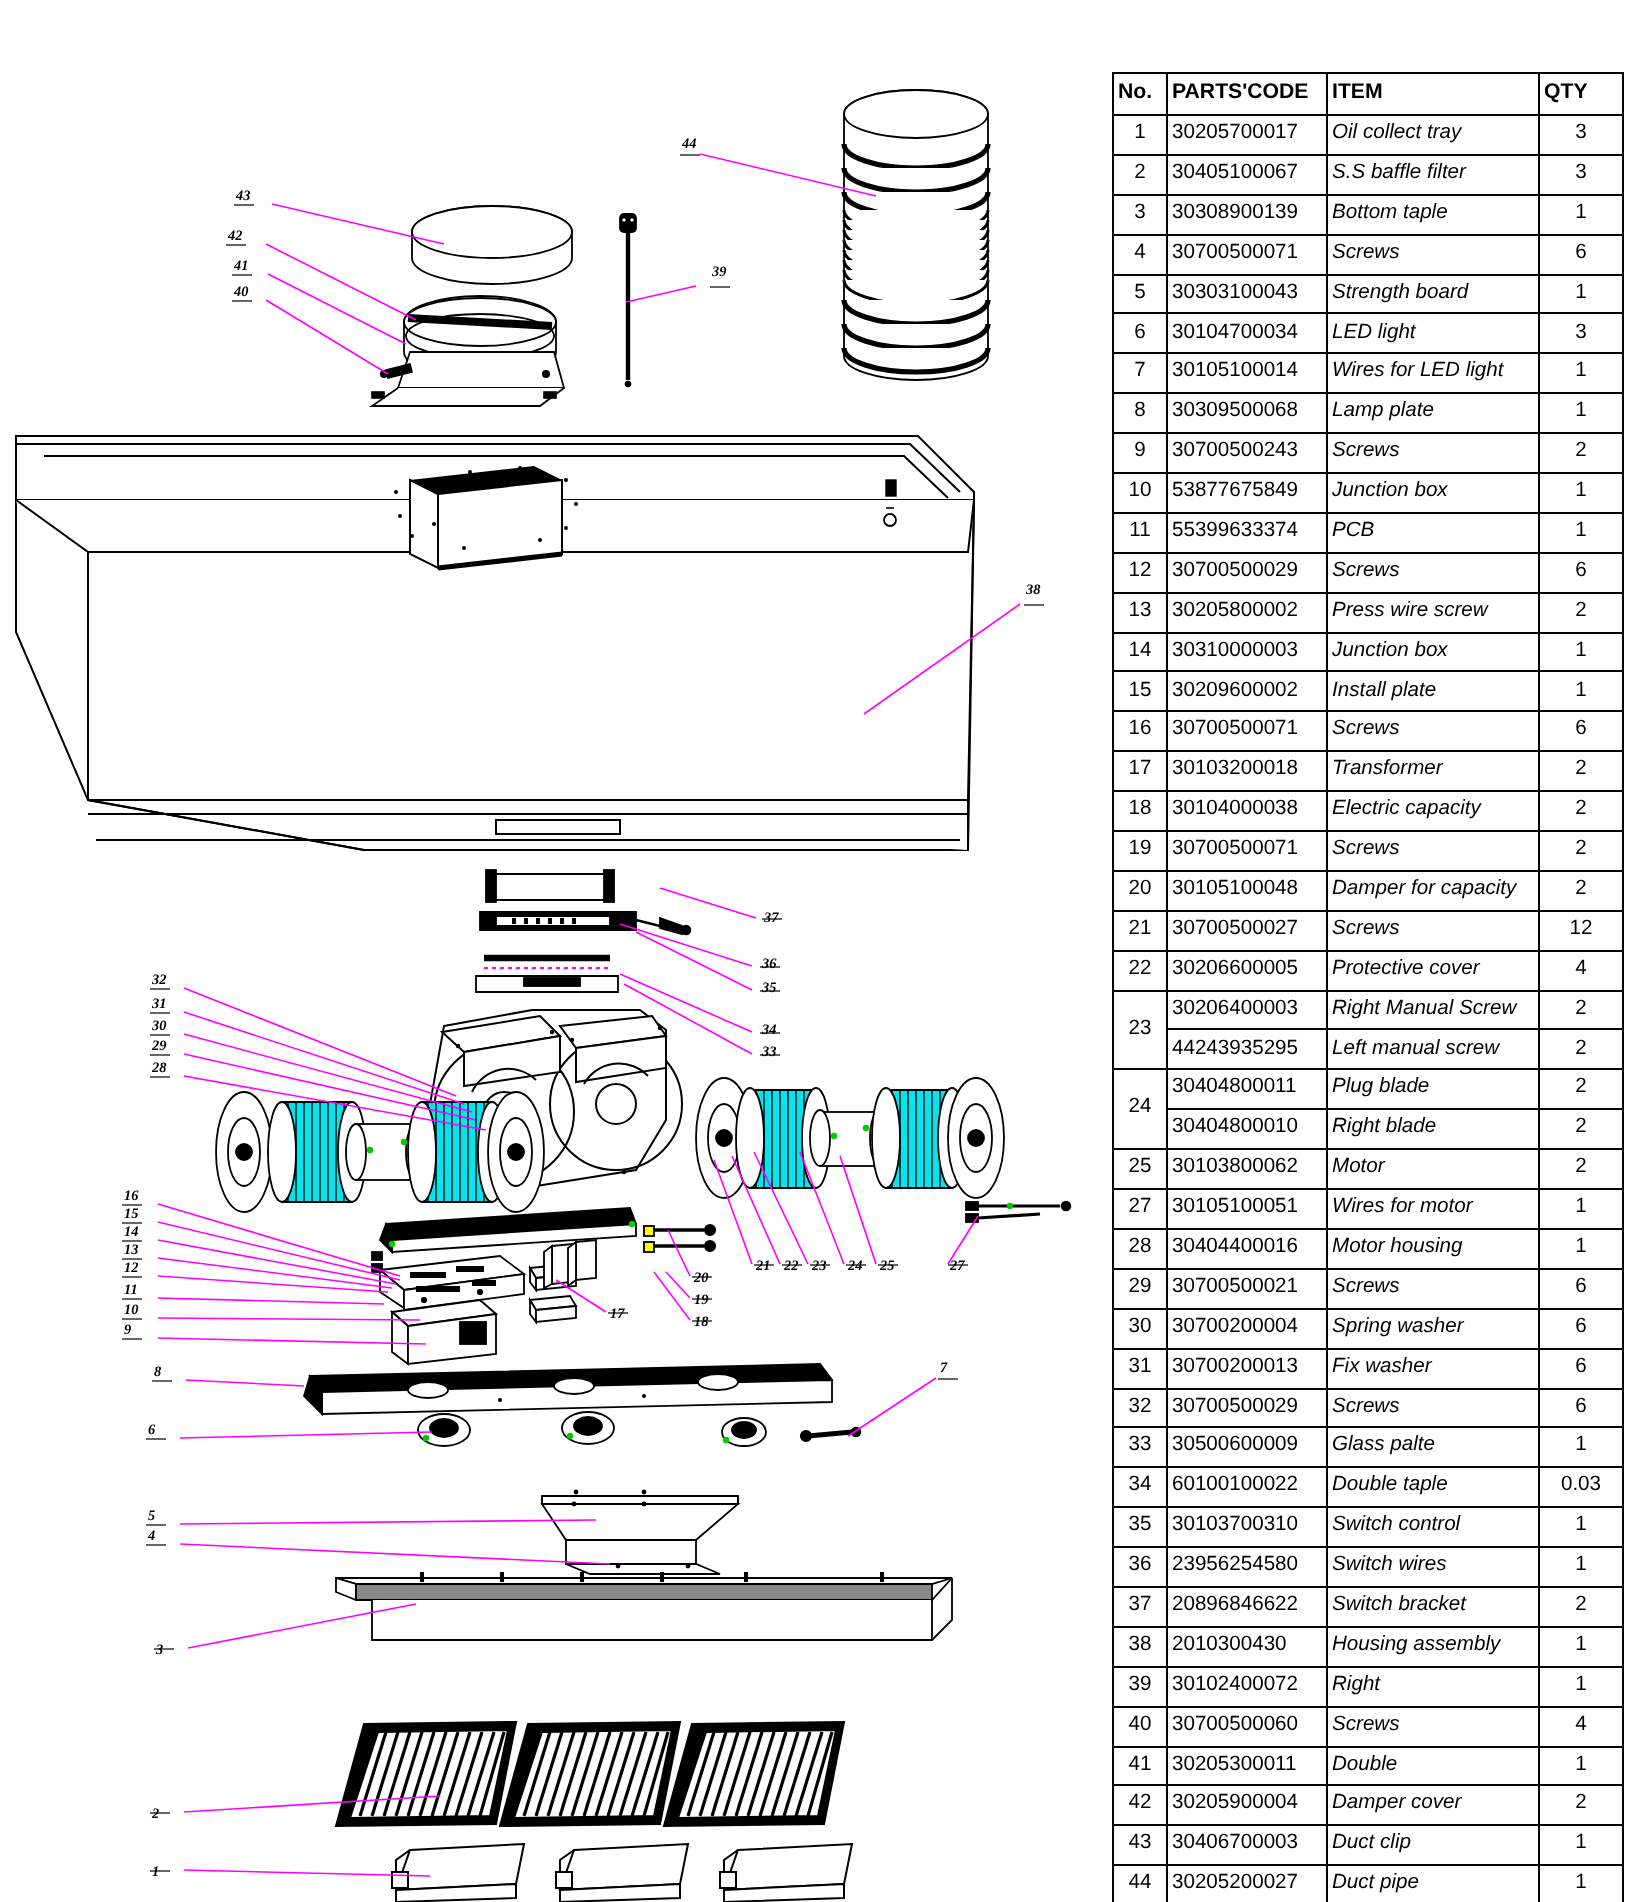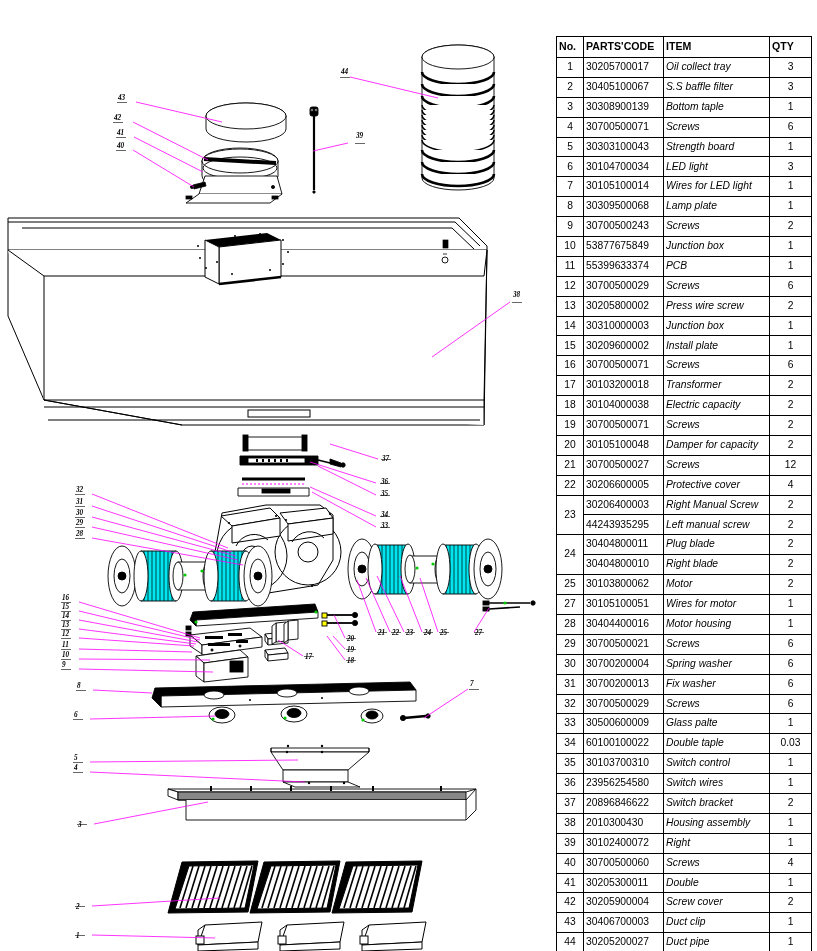--- a/index.html
+++ b/index.html
@@ -1009,21 +1009,21 @@
           </tr>
           <tr>
             <td class="no">41</td>
             <td class="code">30205300011</td>
             <td class="item">Double</td>
             <td class="qty">1</td>
           </tr>
           <tr>
             <td class="no">42</td>
             <td class="code">30205900004</td>
-            <td class="item">Screw cover</td>
+            <td class="item">Damper cover</td>
             <td class="qty">2</td>
           </tr>
           <tr>
             <td class="no">43</td>
             <td class="code">30406700003</td>
             <td class="item">Duct clip</td>
             <td class="qty">1</td>
           </tr>
           <tr>
             <td class="no">44</td>

